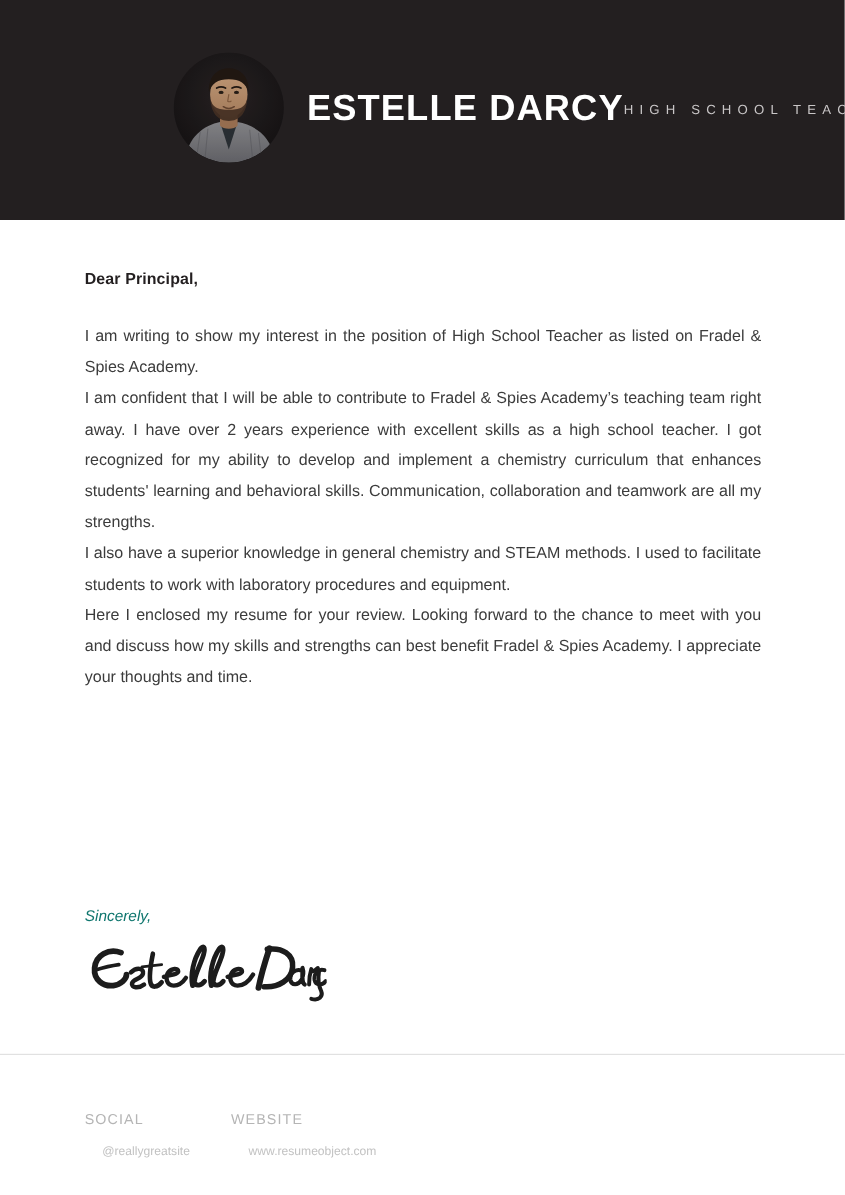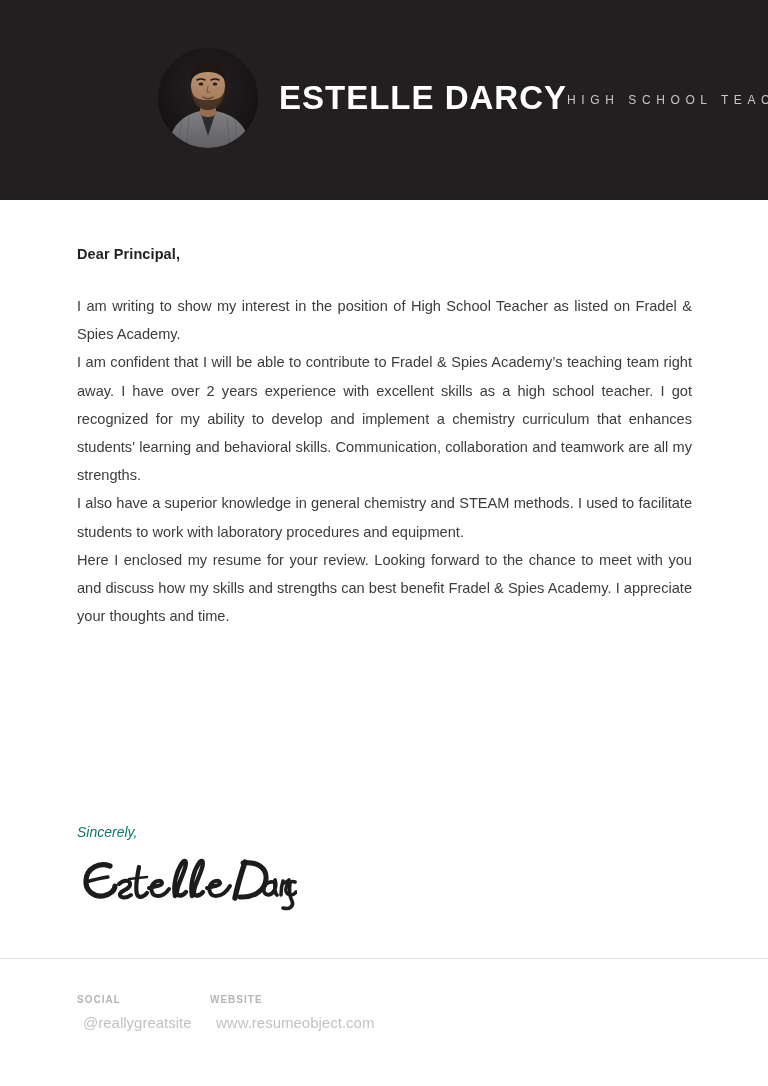--- a/index.html
+++ b/index.html
@@ -125,30 +125,30 @@
     top: 994px;
     width: 640px;
     display: flex;
   }
   .footer-col { flex: 0 0 auto; }
   .footer-col.c0 { width: 133px; }
   .footer-col.c1 { width: 179px; }
   .footer-col.c2 { width: 179px; }
   .footer-col.c3 { width: 170px; }
   .footer-label {
-    font-size: 10px;
-    font-weight: bold;
+    font-size: 13px;
+    font-weight: normal;
     letter-spacing: 1.0px;
     color: #b5b5b5;
-    margin: 0 0 9px 0;
+    margin: 16px 0 9px 0;
   }
   .footer-value {
-    font-size: 15px;
+    font-size: 11px;
     color: #c2c2c2;
-    margin: 6px;
+    margin: 16px;
     white-space: nowrap;
   }
 </style>
 </head>
 <body>
 
 <div class="header-band">
   <div class="header-inner">
 
     <div class="avatar">

